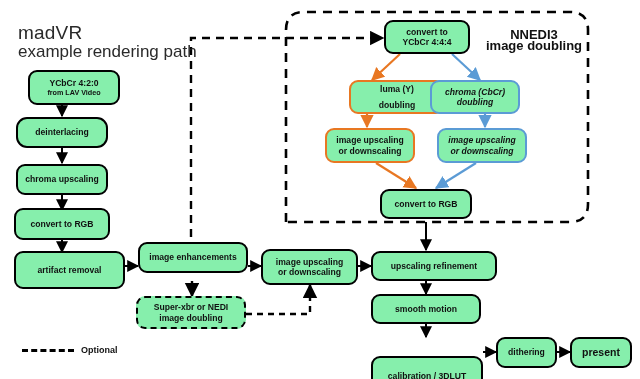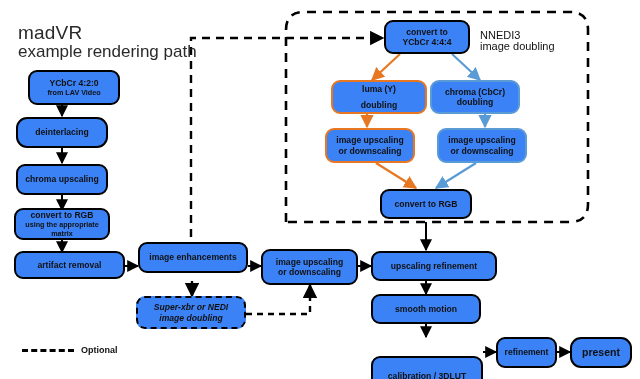--- a/index.html
+++ b/index.html
@@ -4,29 +4,29 @@
 <style>
   html,body{margin:0;padding:0;background:#ffffff;}
   body{width:640px;height:379px;position:relative;overflow:hidden;
        font-family:"Liberation Sans","DejaVu Sans",sans-serif;color:#000;}
   #diagram{position:absolute;left:0;top:0;width:640px;height:379px;}
   .title-block{position:absolute;left:18px;top:22px;}
   .title-main{font-size:19px;line-height:21px;color:#2a2a2a;letter-spacing:.2px;}
   .title-sub{font-size:17px;line-height:16px;color:#2a2a2a;margin-top:1px;}
   .node{position:absolute;box-sizing:border-box;display:flex;flex-direction:column;
         align-items:center;justify-content:center;text-align:center;
-        border:2px solid #000;border-radius:9px;background:#3b82f6;
+        border:2px solid #000;border-radius:9px;background:#86efac;
         font-size:8.6px;line-height:10.5px;font-weight:bold;color:#111;z-index:5;}
   .node .l2{font-size:7.2px;line-height:9px;font-weight:bold;}
   .node.orange{border-color:#E87722;}
-  .node.blue{border-color:#5B9BD5;}
+  .node.blue{border-color:#5B9BD5;font-style:italic;}
   .node.dashed{border-style:dashed;border-width:2.4px;}
-  .node.present{font-size:10.5px;border-radius:11px;}
-  .grouplabel{position:absolute;text-align:left;font-size:11px;line-height:10.5px;
-              font-weight:normal;color:#111;z-index:4;}
+  .node.present{font-size:10.5px;}
+  .grouplabel{position:absolute;text-align:center;font-size:13px;line-height:10.5px;
+              font-weight:bold;color:#111;z-index:4;}
   .legend{position:absolute;display:flex;align-items:center;gap:7px;z-index:6;justify-content:space-between;}
   .legend-dash{width:52px;height:0;border-top:3.4px dashed #000;}
   .legend-label{font-size:9px;font-weight:bold;color:#111;}
 </style>
 </head>
 <body>
 
 <svg id="diagram" viewBox="0 0 640 379" xmlns="http://www.w3.org/2000/svg">
   <defs>
     <marker id="ah-k" markerWidth="7" markerHeight="7" refX="5.4" refY="3" orient="auto">
@@ -96,47 +96,46 @@
 <div class="node" style="left:16px;top:117px;width:92px;height:31px;border-radius:11px;">
   <span>deinterlacing</span>
 </div>
 
 <div class="node" style="left:16px;top:164px;width:92px;height:31px;">
   <span>chroma upscaling</span>
 </div>
 
 <div class="node" style="left:14px;top:208px;width:96px;height:32px;">
   <span>convert to RGB</span>
-  <span class="l2">using the appropriate matrix</span>
 </div>
 
-<div class="node" style="left:14px;top:251px;width:111px;height:28px;">
+<div class="node" style="left:14px;top:251px;width:111px;height:38px;">
   <span>artifact removal</span>
 </div>
 
 <div class="node" style="left:138px;top:242px;width:110px;height:31px;">
   <span>image enhancements</span>
 </div>
 
-<div class="node dashed" style="left:136px;top:296px;width:110px;height:33px;font-style:italic;">
+<div class="node dashed" style="left:136px;top:296px;width:110px;height:33px;">
   <span>Super-xbr or NEDI</span>
   <span>image doubling</span>
 </div>
 
 <div class="node" style="left:261px;top:249px;width:97px;height:36px;">
   <span>image upscaling</span>
   <span>or downscaling</span>
 </div>
 
 <div class="node" style="left:384px;top:20px;width:86px;height:34px;">
   <span>convert to</span>
   <span>YCbCr 4:4:4</span>
 </div>
 
-<div class="node orange" style="left:331px;top:80px;width:96px;height:34px;gap:6px;">
+<div class="node orange" style="left:349px;top:80px;width:96px;height:34px;gap:6px;">
   <span>luma (Y)</span>
   <span>doubling</span>
 </div>
 
 <div class="node blue" style="left:430px;top:80px;width:90px;height:34px;">
   <span>chroma (CbCr)</span>
   <span>doubling</span>
 </div>
 
 <div class="node orange" style="left:325px;top:128px;width:90px;height:35px;">
@@ -159,21 +158,21 @@
 
 <div class="node" style="left:371px;top:294px;width:110px;height:30px;">
   <span>smooth motion</span>
 </div>
 
 <div class="node" style="left:371px;top:356px;width:112px;height:41px;">
   <span>calibration / 3DLUT</span>
 </div>
 
 <div class="node" style="left:496px;top:337px;width:61px;height:31px;">
-  <span>refinement</span>
+  <span>dithering</span>
 </div>
 
 <div class="node present" style="left:570px;top:337px;width:62px;height:31px;">
   <span>present</span>
 </div>
 
 <div class="legend" style="left:22px;top:345px;">
   <span class="legend-dash"></span>
   <span class="legend-label">Optional</span>
 </div>

